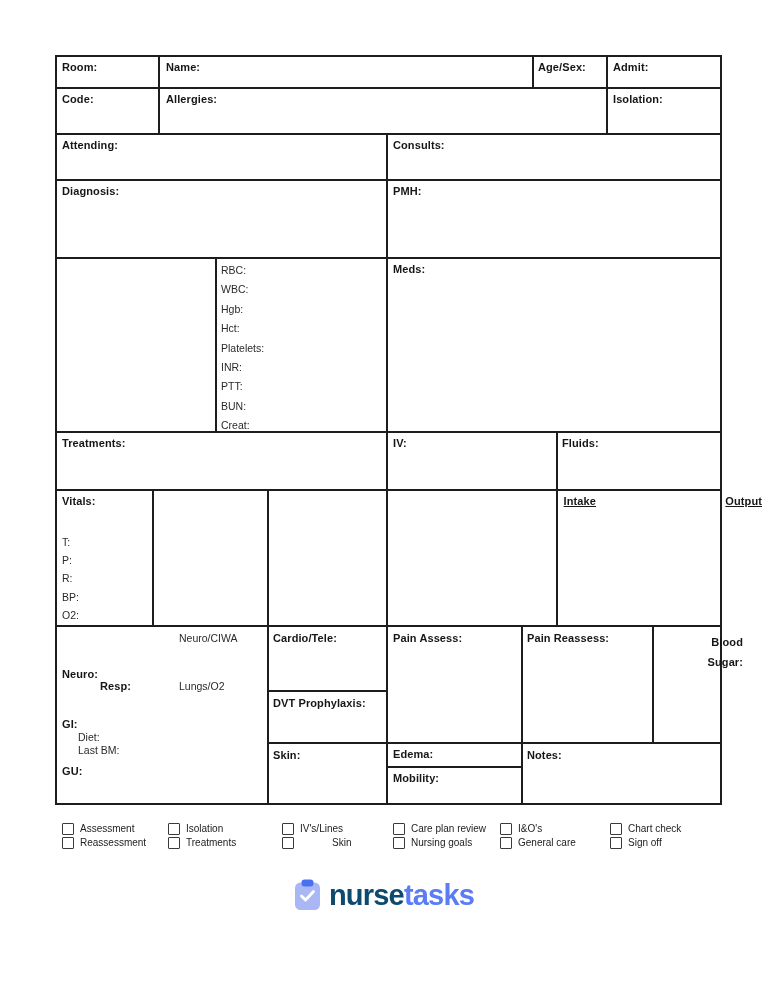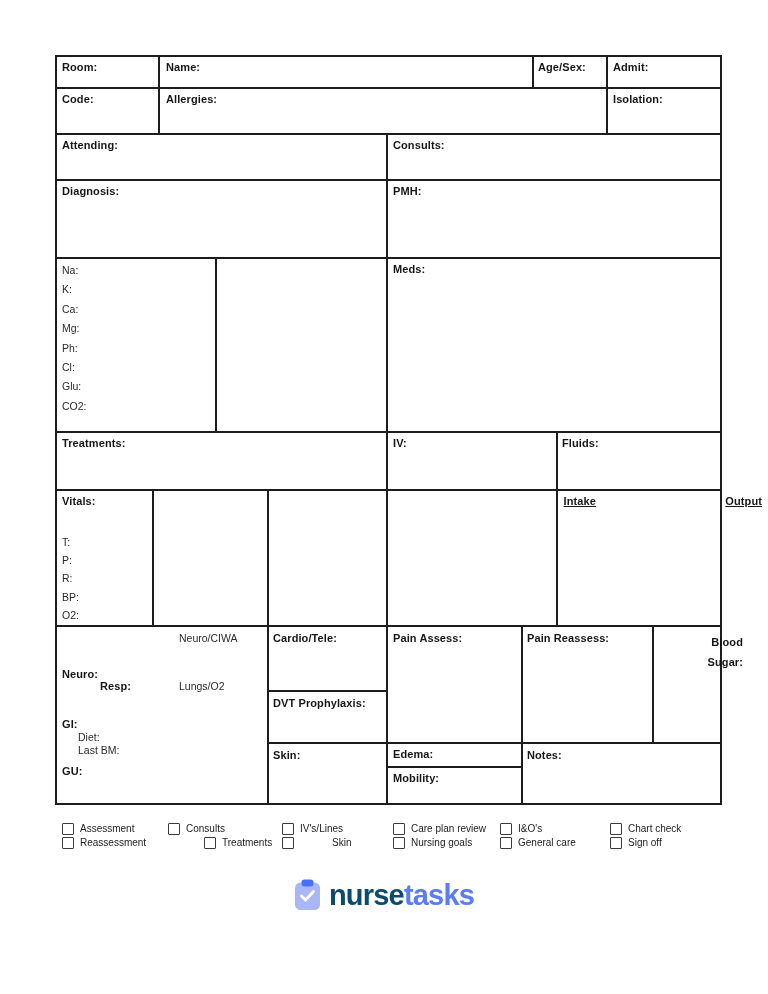--- a/index.html
+++ b/index.html
@@ -64,29 +64,30 @@
   <div class="lbl" style="left:613px;top:61px;">Admit:</div>
   <div class="lbl" style="left:62px;top:93px;">Code:</div>
   <div class="lbl" style="left:166px;top:93px;">Allergies:</div>
   <div class="lbl" style="left:613px;top:93px;">Isolation:</div>
 
   <div class="lbl" style="left:62px;top:139px;">Attending:</div>
   <div class="lbl" style="left:393px;top:139px;">Consults:</div>
   <div class="lbl" style="left:62px;top:185px;">Diagnosis:</div>
   <div class="lbl" style="left:393px;top:185px;">PMH:</div>
 
-  <div class="list" style="left:62px;top:261px;">
-    <div>Na:</div>
-    <div>K:</div>
-    <div>Ca:</div>
-    <div>Mg:</div>
-    <div>Ph:</div>
-    <div>Cl:</div>
-    <div>Glu:</div>
-    <div>CO2:</div>
+  <div class="list" style="left:221px;top:261px;">
+    <div>RBC:</div>
+    <div>WBC:</div>
+    <div>Hgb:</div>
+    <div>Hct:</div>
+    <div>Platelets:</div>
+    <div>INR:</div>
+    <div>PTT:</div>
+    <div>BUN:</div>
+    <div>Creat:</div>
   </div>
   <div class="lbl" style="left:393px;top:263px;">Meds:</div>
 
   <div class="lbl" style="left:62px;top:437px;">Treatments:</div>
   <div class="lbl" style="left:393px;top:437px;">IV:</div>
   <div class="lbl" style="left:562px;top:437px;">Fluids:</div>
 
   <div class="lbl" style="left:62px;top:495px;">Vitals:</div>
   <div class="list vlist" style="left:62px;top:533px;">
     <div>T:</div>
@@ -123,23 +124,23 @@
   <div class="checkrow" style="left:62px;top:823px;">
     <span class="cbox"></span>
     <span class="clabel">Assessment</span>
   </div>
   <div class="checkrow" style="left:62px;top:837px;">
     <span class="cbox"></span>
     <span class="clabel">Reassessment</span>
   </div>
   <div class="checkrow" style="left:168px;top:823px;">
     <span class="cbox"></span>
-    <span class="clabel">Consults</span>
+    <span class="clabel">Isolation</span>
   </div>
-  <div class="checkrow" style="left:168px;top:837px;margin-left:36px;">
+  <div class="checkrow" style="left:168px;top:837px;">
     <span class="cbox"></span>
     <span class="clabel">Treatments</span>
   </div>
   <div class="checkrow" style="left:282px;top:823px;">
     <span class="cbox"></span>
     <span class="clabel">IV's/Lines</span>
   </div>
   <div class="checkrow" style="left:282px;top:837px;gap:32px;">
     <span class="cbox"></span>
     <span class="clabel">Skin</span>

